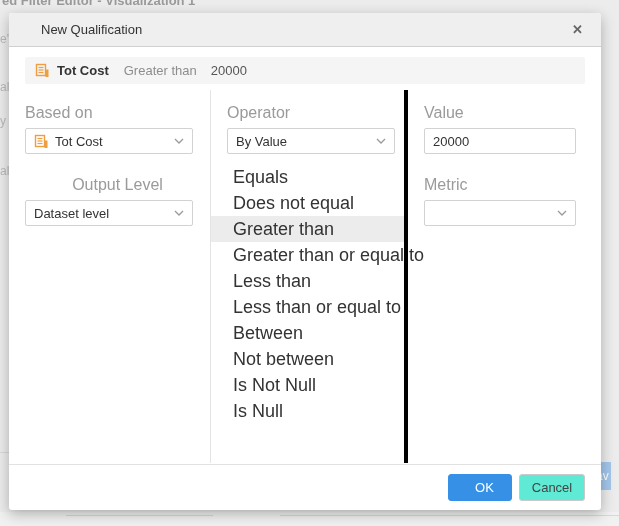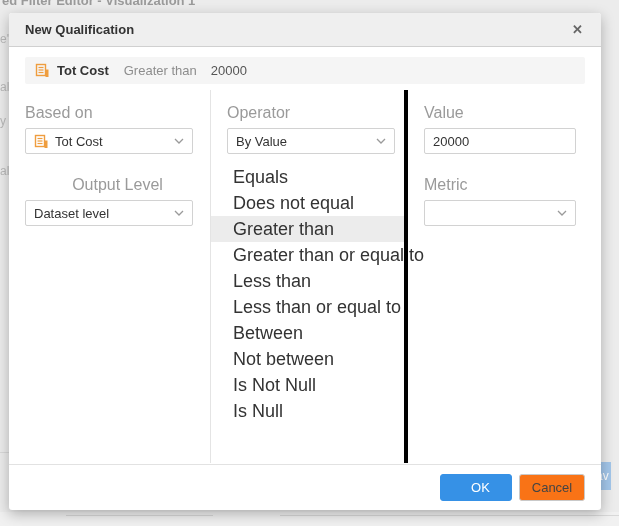--- a/index.html
+++ b/index.html
@@ -42,21 +42,21 @@
     box-shadow:0 4px 14px rgba(0,0,0,0.28);
     display:flex;flex-direction:column;
   }
   .dialog-header{
     height:33px;flex:0 0 33px;
     background:#efefef;border-bottom:1px solid #d0d0d0;
     border-radius:3px 3px 0 0;
     display:flex;align-items:center;
     padding:0 16px;
   }
-  .dialog-title{font-size:13px;font-weight:bold;color:#333;}
+  .dialog-title{font-size:13px;font-weight:normal;color:#333;margin-left:16px;}
   .dialog-close{
     margin-left:auto;border:none;background:transparent;
     font-size:13px;font-weight:bold;color:#666;cursor:pointer;
     padding:0 2px;line-height:1;
   }
 
   
   .summary-bar{
     margin:10px 16px 0;height:27px;flex:0 0 27px;
     background:#f5f5f5;border-radius:2px;
@@ -115,22 +115,22 @@
     margin-top:auto;height:46px;flex:0 0 46px;
     border-top:1px solid #e2e2e2;
     display:flex;align-items:center;justify-content:flex-end;
     padding:0 16px;box-sizing:border-box;gap:7px;
   }
   .btn{
     height:27px;border-radius:3px;font-size:13px;cursor:pointer;
     font-family:"Liberation Sans", sans-serif;
     display:inline-flex;align-items:center;justify-content:center;
   }
-  .btn-ok{width:72px;background:#3691e6;border:1px solid #3691e6;color:#fff;padding-left:15px;}
-  .btn-cancel{width:66px;background:#f97316;border:1px solid #c9c9c9;color:#444;}
+  .btn-ok{width:64px;background:#3691e6;border:1px solid #3691e6;color:#fff;padding-left:15px;}
+  .btn-cancel{width:66px;background:#5eead4;border:1px solid #c9c9c9;color:#444;}
 </style>
 </head>
 <body>
 
 <div class="bg-window-title">ed Filter Editor - Visualization 1</div>
 <span class="bg-left-frag bg-frag-0">e'</span>
 <span class="bg-left-frag bg-frag-1">al</span>
 <span class="bg-left-frag bg-frag-2">y</span>
 <span class="bg-left-frag bg-frag-3">al</span>
 <div class="bg-left-line"></div>

